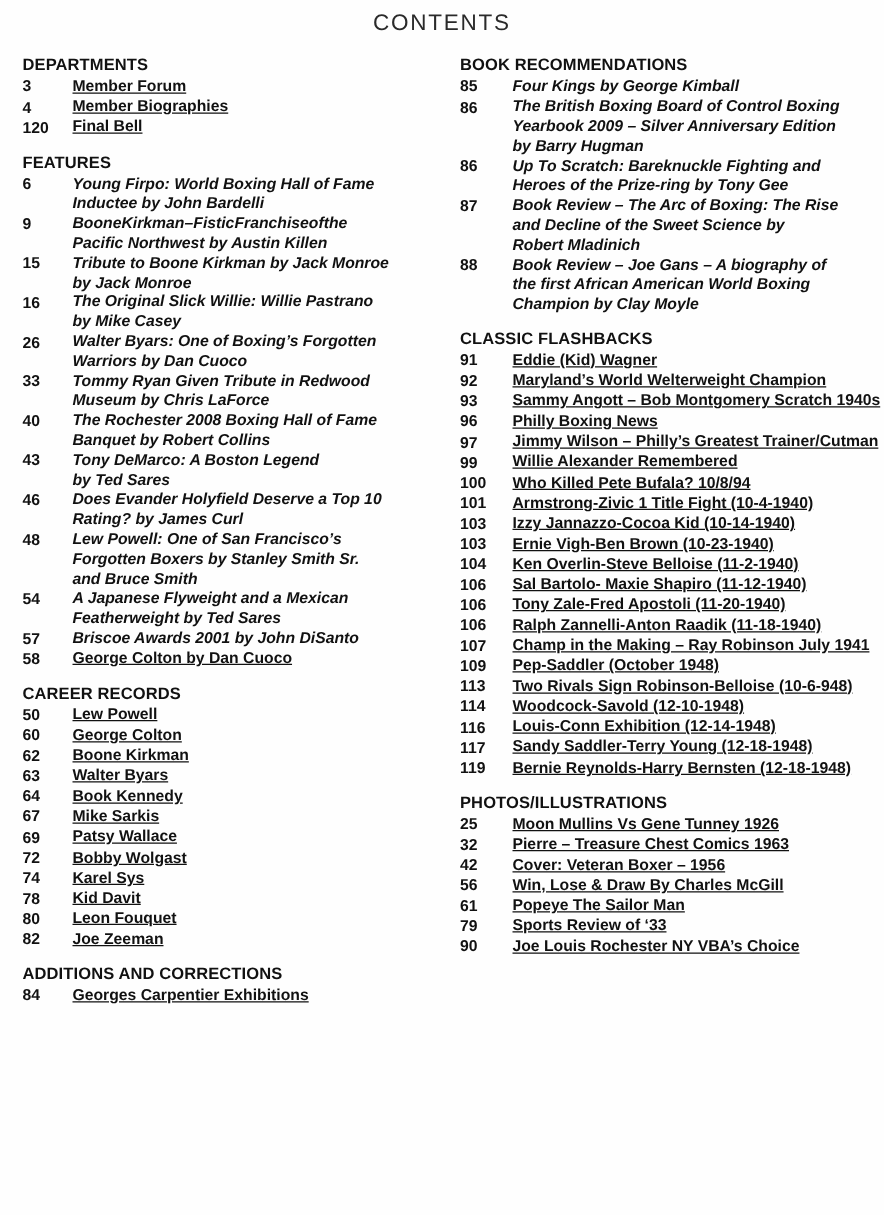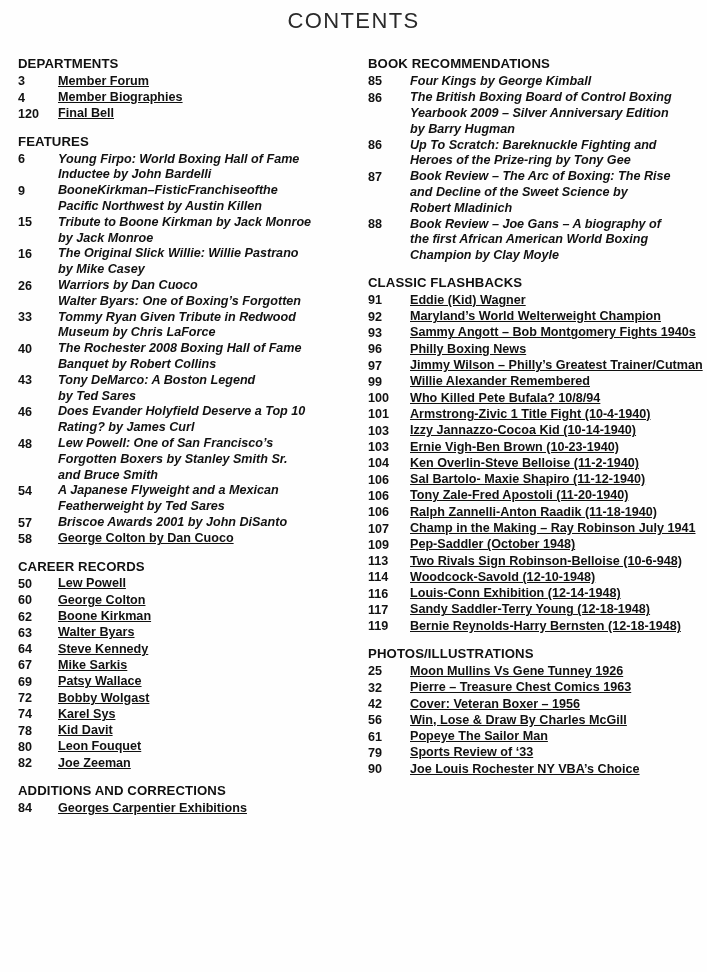--- a/index.html
+++ b/index.html
@@ -8,25 +8,25 @@
     background:#fefefe;
     font-family:"Liberation Sans","DejaVu Sans",sans-serif;
     color:#121212;
     -webkit-font-smoothing:antialiased;
   }
   #page{position:absolute;inset:0;overflow:hidden;}
 
   
   .contents-title{
     position:absolute;left:0;top:8px;width:707px;text-align:center;
-    font-size:22px;font-weight:400;letter-spacing:1.4px;color:#2a2a2a;
+    font-size:18px;font-weight:400;letter-spacing:1.4px;color:#2a2a2a;
   }
 
   
-  .col{position:absolute;top:44px;margin-top:12px;}
+  .col{position:absolute;top:44px;}
   .col-left{left:18px;width:340px;}
   .col-right{left:368px;width:345px;}
 
   .section{margin:0;}
   .section + .section{margin-top:11px;}
 
   .sec-head{
     font-size:13.2px;font-weight:700;letter-spacing:.1px;
     color:#111;line-height:1.28;margin:0 0 1px 0;white-space:nowrap;
   }
@@ -119,22 +119,22 @@
         <div class="entry ital">
           <span class="pg">16</span>
           <span class="ttl">
             <span class="line"><span class="bleed">The Original Slick Willie: Willie Pastrano</span></span>
             <span class="line"><span class="bleed">by  Mike Casey</span></span>
           </span>
         </div>
         <div class="entry ital">
           <span class="pg">26</span>
           <span class="ttl">
+            <span class="line"><span class="bleed">Walter Byars: One of Boxing’s Forgotten</span></span>
             <span class="line"><span class="bleed">Warriors  by Dan Cuoco</span></span>
-            <span class="line"><span class="bleed">Walter Byars: One of Boxing’s Forgotten</span></span>
           </span>
         </div>
         <div class="entry ital">
           <span class="pg">33</span>
           <span class="ttl">
             <span class="line"><span class="bleed">Tommy Ryan Given Tribute in Redwood</span></span>
             <span class="line"><span class="bleed">Museum  by  Chris LaForce</span></span>
           </span>
         </div>
         <div class="entry ital">
@@ -208,21 +208,21 @@
         </div>
         <div class="entry plain">
           <span class="pg">63</span>
           <span class="ttl">
             <span class="line"><span class="bleed">Walter Byars</span></span>
           </span>
         </div>
         <div class="entry plain">
           <span class="pg">64</span>
           <span class="ttl">
-            <span class="line"><span class="bleed">Steve Kennedy</span></span>
+            <span class="line"><span class="bleed">Book Kennedy</span></span>
           </span>
         </div>
         <div class="entry plain">
           <span class="pg">67</span>
           <span class="ttl">
             <span class="line"><span class="bleed">Mike Sarkis</span></span>
           </span>
         </div>
         <div class="entry plain">
           <span class="pg">69</span>
@@ -322,21 +322,21 @@
         </div>
         <div class="entry plain">
           <span class="pg">92</span>
           <span class="ttl">
             <span class="line"><span class="bleed">Maryland’s World Welterweight Champion</span></span>
           </span>
         </div>
         <div class="entry plain">
           <span class="pg">93</span>
           <span class="ttl">
-            <span class="line"><span class="bleed">Sammy Angott – Bob Montgomery Fights 1940s</span></span>
+            <span class="line"><span class="bleed">Sammy Angott – Bob Montgomery Scratch 1940s</span></span>
           </span>
         </div>
         <div class="entry plain">
           <span class="pg">96</span>
           <span class="ttl">
             <span class="line"><span class="bleed">Philly Boxing News</span></span>
           </span>
         </div>
         <div class="entry plain">
           <span class="pg">97</span>

